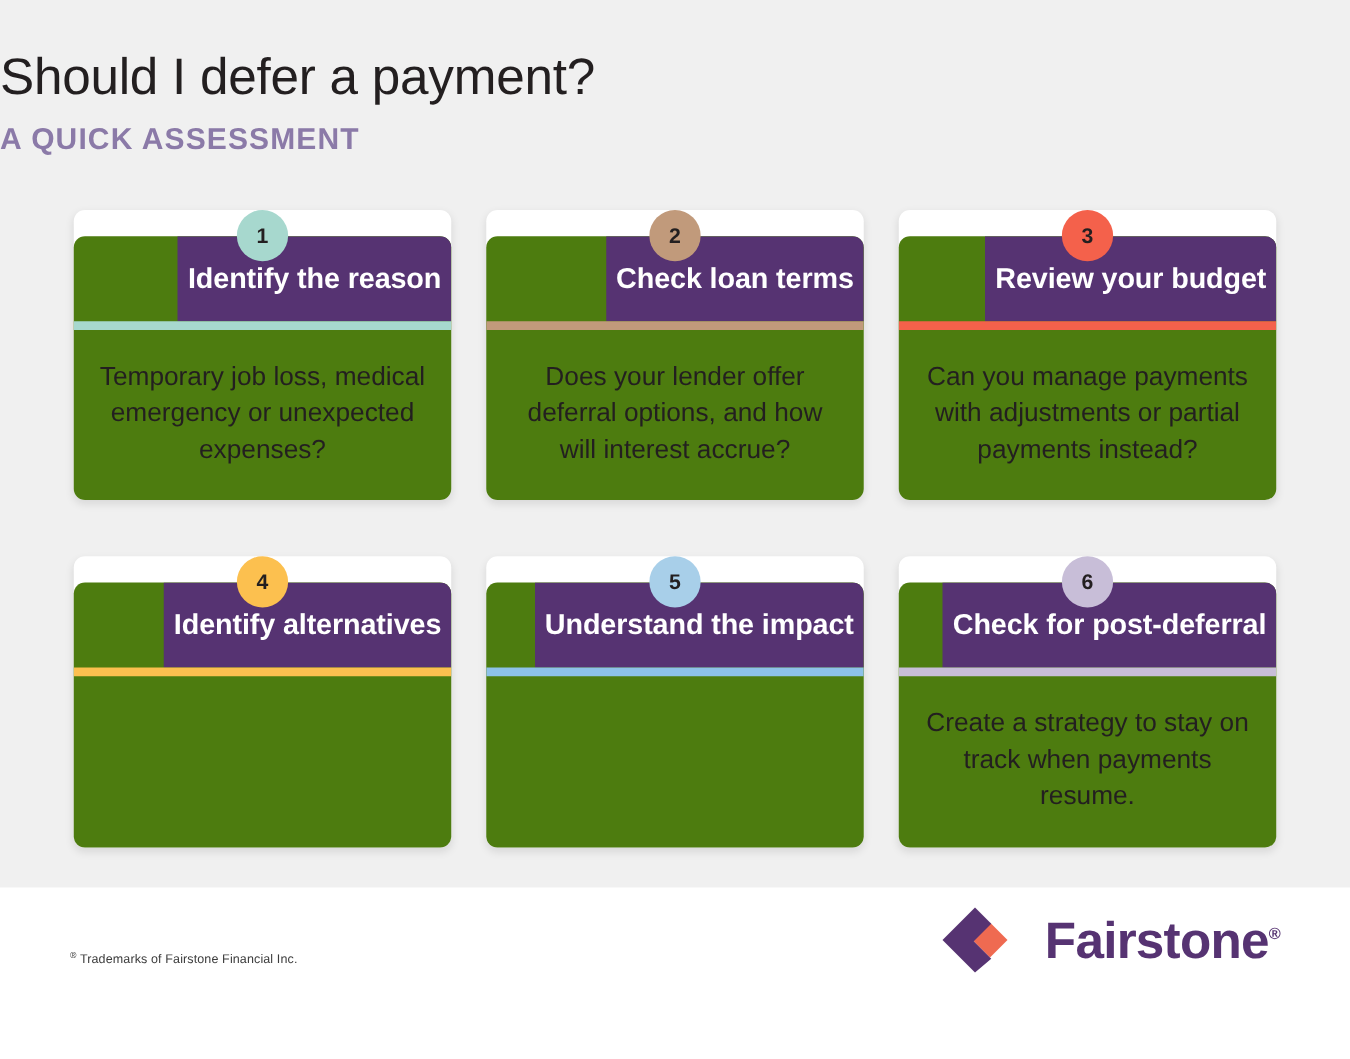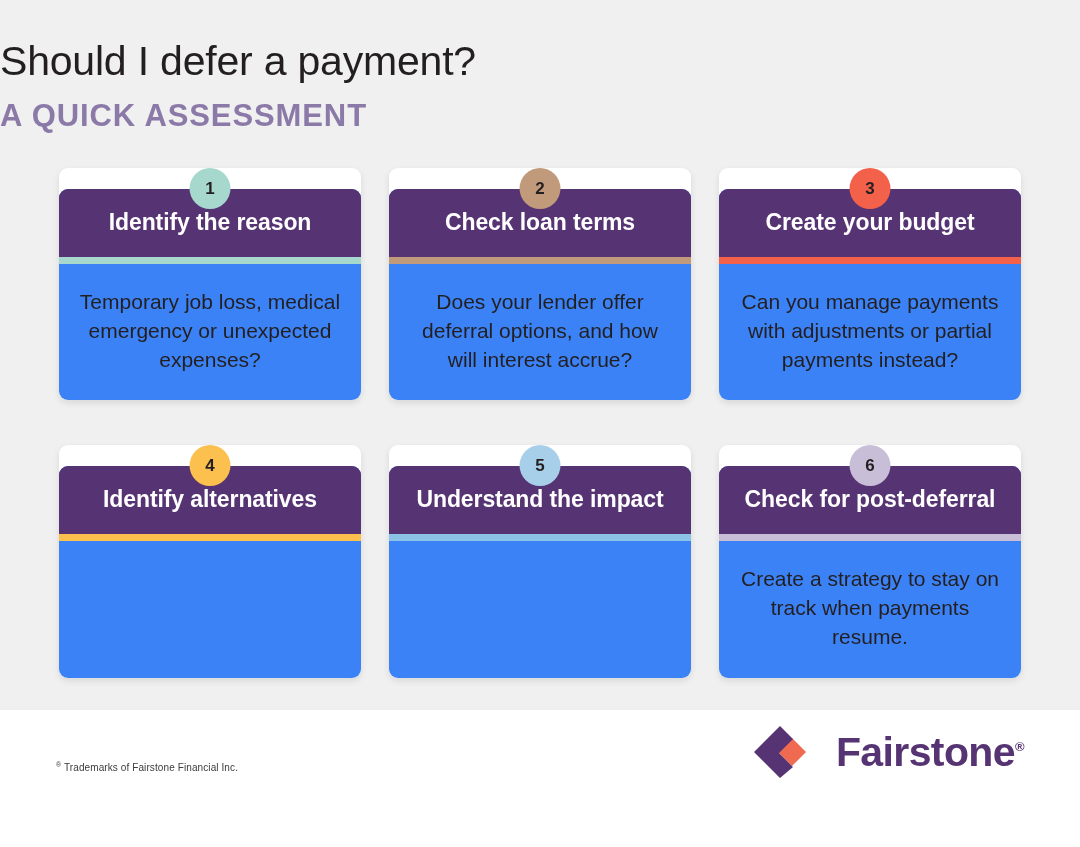--- a/index.html
+++ b/index.html
@@ -32,21 +32,21 @@
   .main-title {
     font-size: 41px;
     font-weight: 400;
     color: #231f20;
     letter-spacing: -0.2px;
     line-height: 1.16;
   }
 
   .sub-title {
     margin-top: 12px;
-    font-size: 31px;
+    font-size: 24px;
     font-weight: 700;
     color: #8b7aa8;
     letter-spacing: 0.9px;
   }
 
   
   .grid {
     position: absolute;
     top: 168px;
     left: 59px;
@@ -63,24 +63,25 @@
     border-radius: 9px;
     box-shadow: 0 3px 7px rgba(0,0,0,0.10);
     padding-top: 21px;      
     display: flex;
     flex-direction: column;
   }
 
   .card-inner {
     border-radius: 9px;
     overflow: hidden;
-    background: #3b82f6;
+    background: #4d7c0f;
     flex: 1;
     display: flex;
     flex-direction: column;
+    align-items: flex-end;
   }
 
   .card-header {
     background: #563372;
     color: #ffffff;
     font-size: 23px;
     font-weight: 700;
     text-align: center;
     letter-spacing: -0.1px;
     padding: 14px 8px 15px;
@@ -197,21 +198,21 @@
       <div class="card">
         <div class="card-inner">
           <div class="card-header">Check loan terms</div>
           <div class="accent-bar" style="background: rgb(193, 154, 123);"></div>
           <div class="card-body">Does your lender offer deferral options, and how will interest accrue?</div>
         </div>
         <div class="badge" style="background: rgb(193, 154, 123);">2</div>
       </div>
       <div class="card">
         <div class="card-inner">
-          <div class="card-header">Create your budget</div>
+          <div class="card-header">Review your budget</div>
           <div class="accent-bar" style="background: rgb(244, 97, 75);"></div>
           <div class="card-body">Can you manage payments with adjustments or partial payments instead?</div>
         </div>
         <div class="badge" style="background: rgb(244, 97, 75);">3</div>
       </div>
       <div class="card">
         <div class="card-inner">
           <div class="card-header">Identify alternatives</div>
           <div class="accent-bar" style="background: rgb(252, 192, 79);"></div>
         </div>

